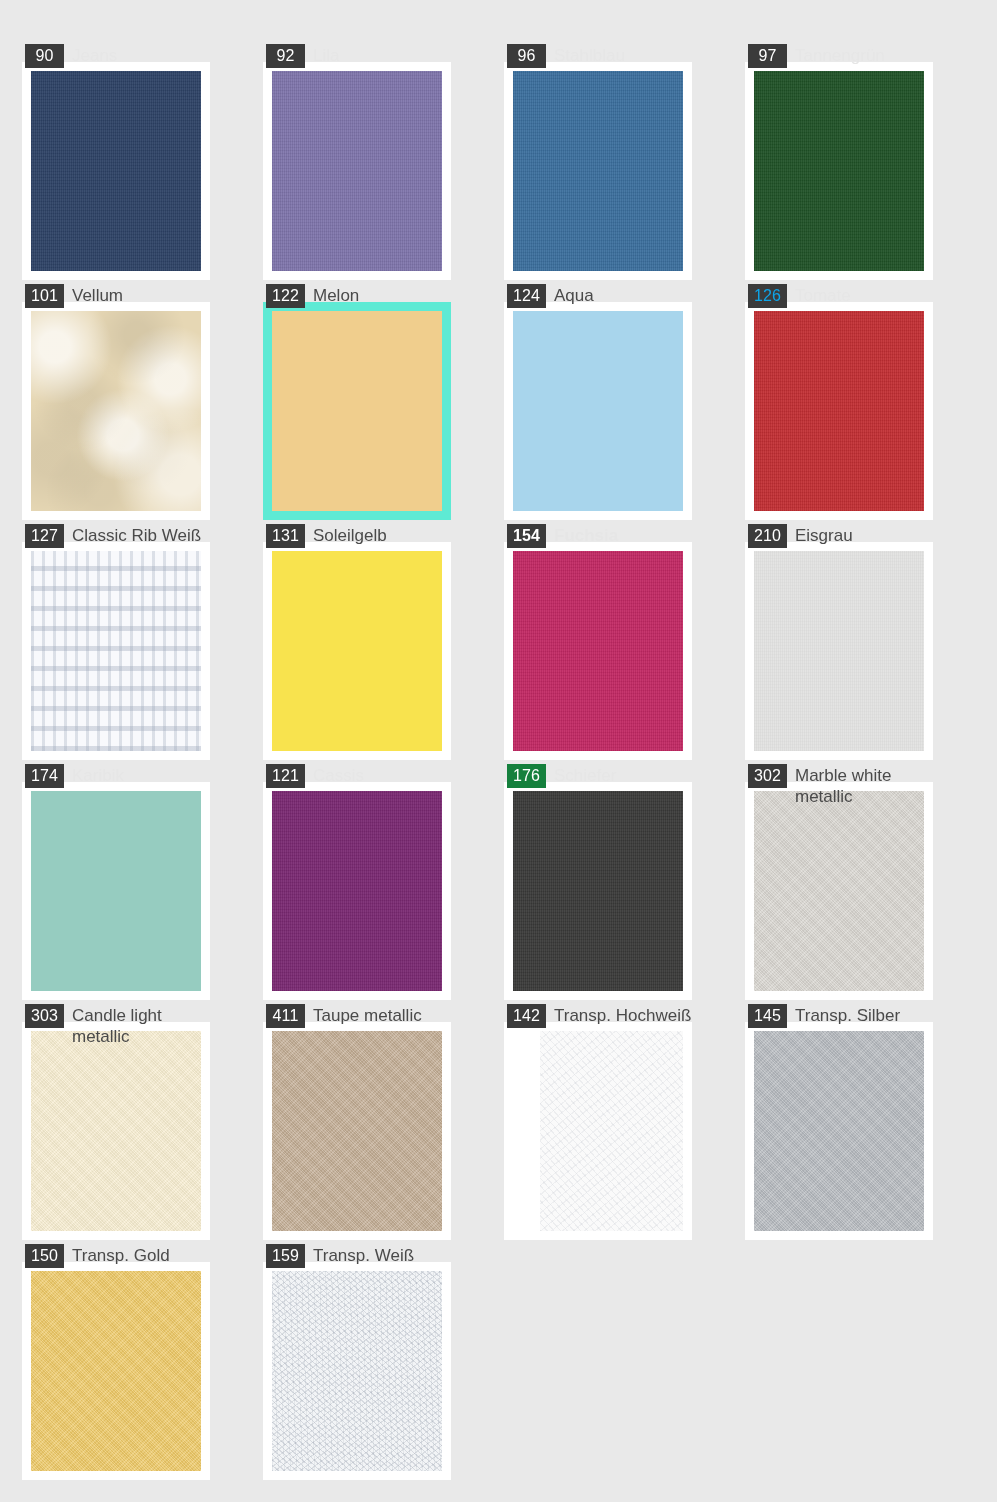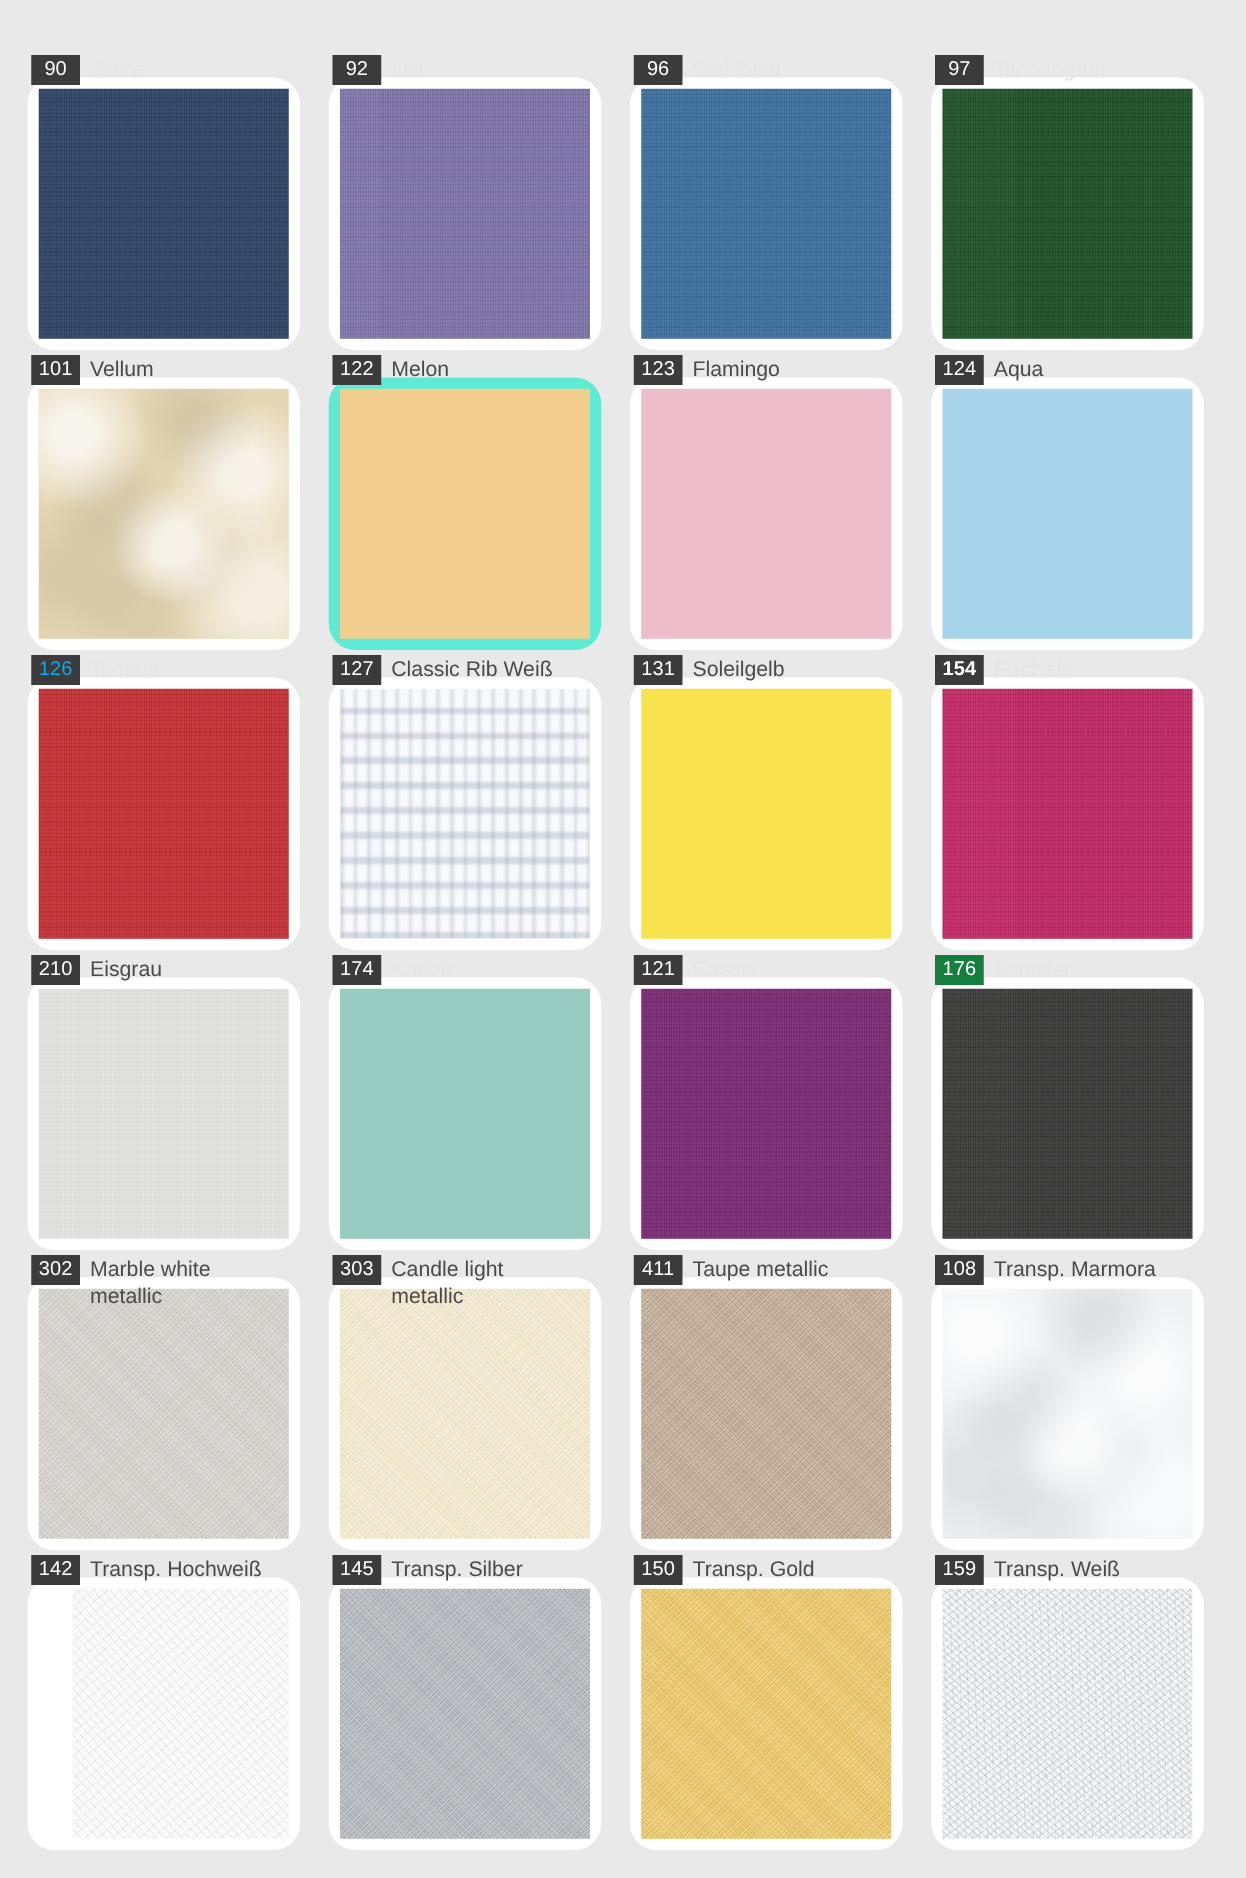--- a/index.html
+++ b/index.html
@@ -22,26 +22,25 @@
     padding: 62px 20px 22px 22px;
     display: grid;
     grid-template-columns: repeat(4, 218px);
     grid-template-rows: repeat(6, 218px);
     column-gap: 23px;
     row-gap: 22px;
   }
 
   .swatch-card {
     position: relative;
-    width: 218px;
+    width: 188px;
     height: 218px;
     background: #ffffff;
     box-sizing: border-box;
     padding: 9px;
-    border-radius: 21px;
   }
 
   .swatch-fill {
     position: relative;
     width: 100%;
     height: 100%;
     box-sizing: border-box;
     overflow: hidden;
   }
 
@@ -215,27 +214,20 @@
       </div>
     </div>
     <div class="swatch-card" style="background: #5eead4;">
       <div class="swatch-fill" style="background: rgb(240, 206, 141);"></div>
       <div class="label-row">
         <span class="code-badge" style="background: rgb(59, 59, 59); color: rgb(255, 255, 255);">122</span>
         <span class="swatch-name">Melon</span>
       </div>
     </div>
     <div class="swatch-card" style="background: rgb(255, 255, 255);">
-      <div class="swatch-fill" style="background: rgb(238, 189, 203);"></div>
-      <div class="label-row">
-        <span class="code-badge" style="background: rgb(59, 59, 59); color: rgb(255, 255, 255);">123</span>
-        <span class="swatch-name">Flamingo</span>
-      </div>
-    </div>
-    <div class="swatch-card" style="background: rgb(255, 255, 255);">
       <div class="swatch-fill" style="background: rgb(168, 213, 236);"></div>
       <div class="label-row">
         <span class="code-badge" style="background: rgb(59, 59, 59); color: rgb(255, 255, 255);">124</span>
         <span class="swatch-name">Aqua</span>
       </div>
     </div>
     <div class="swatch-card" style="background: rgb(255, 255, 255);">
       <div class="swatch-fill" style="background: rgb(195, 46, 51);">
         <div class="tex tex-weave"></div>
       </div>
@@ -325,29 +317,20 @@
     </div>
     <div class="swatch-card" style="background: rgb(255, 255, 255);">
       <div class="swatch-fill" style="background: rgb(194, 172, 147);">
         <div class="tex tex-metallic"></div>
       </div>
       <div class="label-row">
         <span class="code-badge" style="background: rgb(59, 59, 59); color: rgb(255, 255, 255);">411</span>
         <span class="swatch-name">Taupe metallic</span>
       </div>
     </div>
-    <div class="swatch-card" style="background: rgb(255, 255, 255);">
-      <div class="swatch-fill" style="background: rgb(239, 241, 243);">
-        <div class="tex tex-mottle"></div>
-      </div>
-      <div class="label-row">
-        <span class="code-badge" style="background: rgb(59, 59, 59); color: rgb(255, 255, 255);">108</span>
-        <span class="swatch-name">Transp. Marmora</span>
-      </div>
-    </div>
     <div class="swatch-card" style="background: rgb(255, 255, 255); padding-left: 36px;">
       <div class="swatch-fill" style="background: rgb(250, 250, 250);">
         <div class="tex tex-fiber-soft"></div>
       </div>
       <div class="label-row">
         <span class="code-badge" style="background: rgb(59, 59, 59); color: rgb(255, 255, 255);">142</span>
         <span class="swatch-name">Transp. Hochweiß</span>
       </div>
     </div>
     <div class="swatch-card" style="background: rgb(255, 255, 255);">

